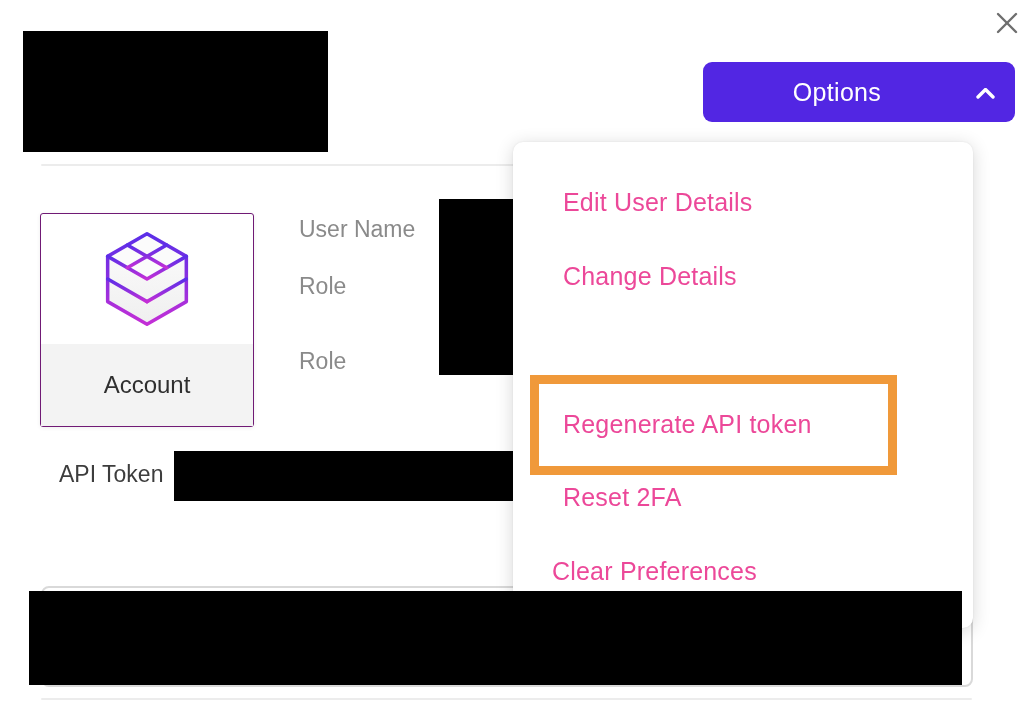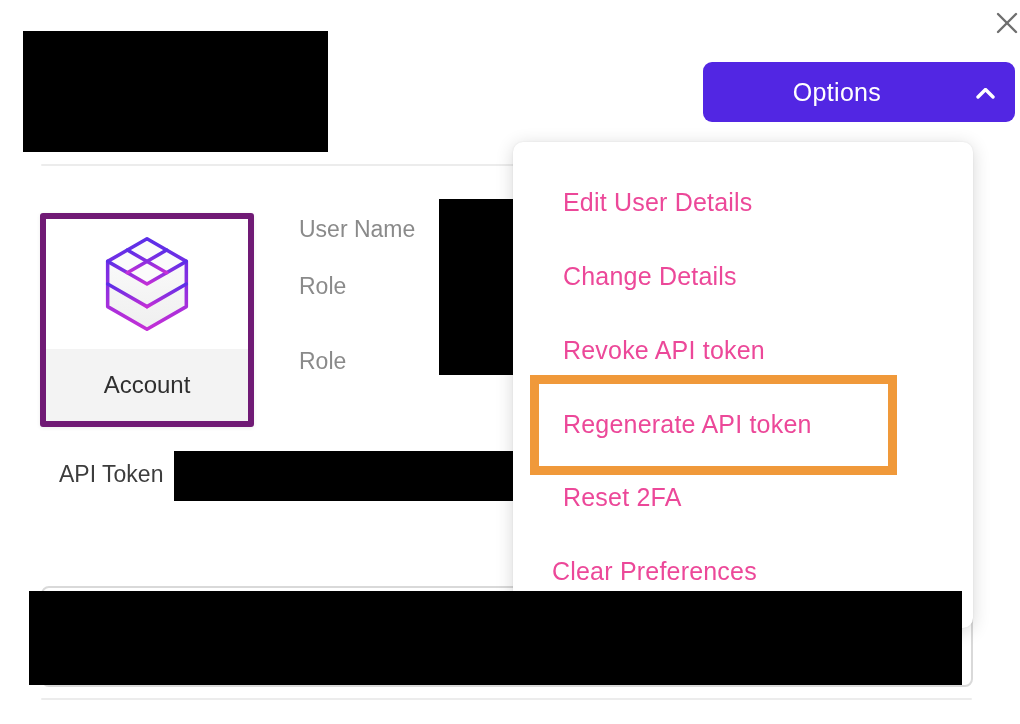--- a/index.html
+++ b/index.html
@@ -19,21 +19,21 @@
     position:absolute;left:0;right:44px;top:0;bottom:0;
     display:flex;align-items:center;justify-content:center;
     color:#ffffff;font-size:25px;letter-spacing:0.3px;
   }
   .options-btn .chev{position:absolute;right:20px;top:25px;}
   
   .divider{position:absolute;height:2px;background:#ececec;border-radius:1px;}
   
   .account-card{
     position:absolute;left:40px;top:213px;width:214px;height:214px;
-    background:#ffffff;border:6px solid #701a75;border-radius:3px;
+    background:#ffffff;border:1px solid #701a75;border-radius:3px;
     box-shadow:0 1px 4px rgba(0,0,0,0.07);box-sizing:border-box;
   }
   .account-card .icon-area{position:absolute;left:0;top:0;right:0;height:130px;display:flex;justify-content:center;}
   .account-card .cube{margin-top:8px;}
   .account-card .footer{
     position:absolute;left:0;right:0;bottom:0;top:130px;background:#f3f3f3;
     display:flex;align-items:center;justify-content:center;
     font-size:24px;color:#2f2f2f;
   }
   
@@ -139,21 +139,20 @@
   <div class="api-token-label">API Token</div>
   <div class="redaction api-redaction"></div>
 
   <div class="scope-box"></div>
 
   <div class="divider" style="left:41px;top:698px;width:931px;"></div>
 
   <div class="dropdown">
     <div class="menu-item mi-0">Edit User Details</div>
     <div class="menu-item mi-1">Change Details</div>
-    <div class="menu-item mi-2">Revoke API token</div>
     <div class="menu-item mi-3">Regenerate API token</div>
     <div class="menu-item mi-4">Reset 2FA</div>
     <div class="menu-item mi-5">Clear Preferences</div>
   </div>
 
   <div class="highlight-ring" style="border-color: rgb(240, 153, 58);"></div>
 
   <div class="redaction bottom-redaction"></div>
 
 </div>

